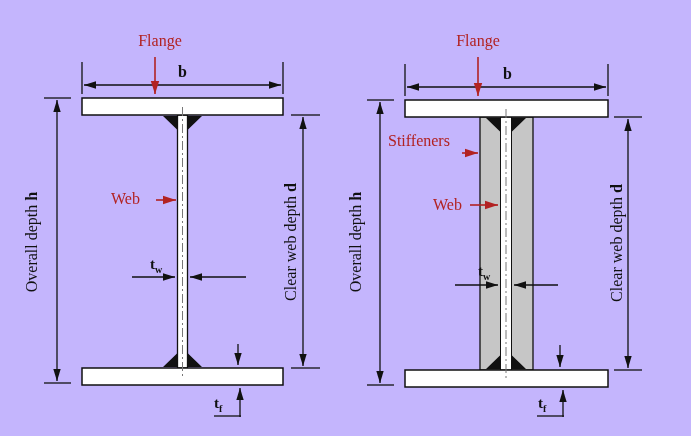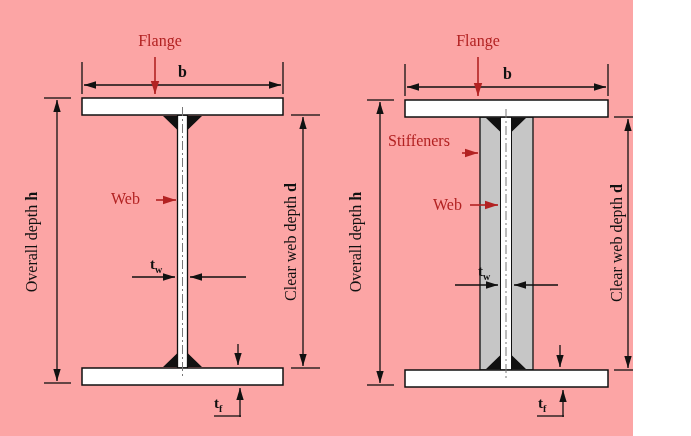--- a/index.html
+++ b/index.html
@@ -1,17 +1,17 @@
 <!DOCTYPE html>
 <html><head>
 <meta charset="utf-8">
 <style>
   html,body{margin:0;padding:0;background:#fff;}
   .canvas{
-    position:relative;width:633px;height:436px;background:#fca5a5;
+    position:relative;width:691px;height:436px;background:#c4b5fd;
     font-family:"Liberation Serif","DejaVu Serif",serif;overflow:hidden;
   }
   svg{position:absolute;left:0;top:0;}
   .lbl{position:absolute;white-space:nowrap;}
   .red{color:#b22222;font-size:16px;}
   .dim{color:#111;font-weight:bold;font-size:16px;}
   .tlabel{color:#111;font-weight:bold;font-size:15px;}
   .tlabel sub{font-size:10px;font-weight:bold;}
   .vlabel{
     position:absolute;width:196px;height:20px;line-height:20px;

